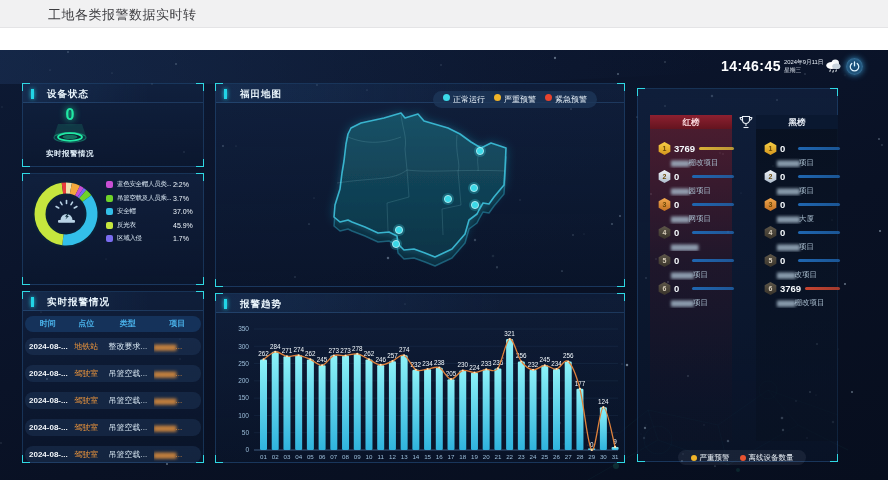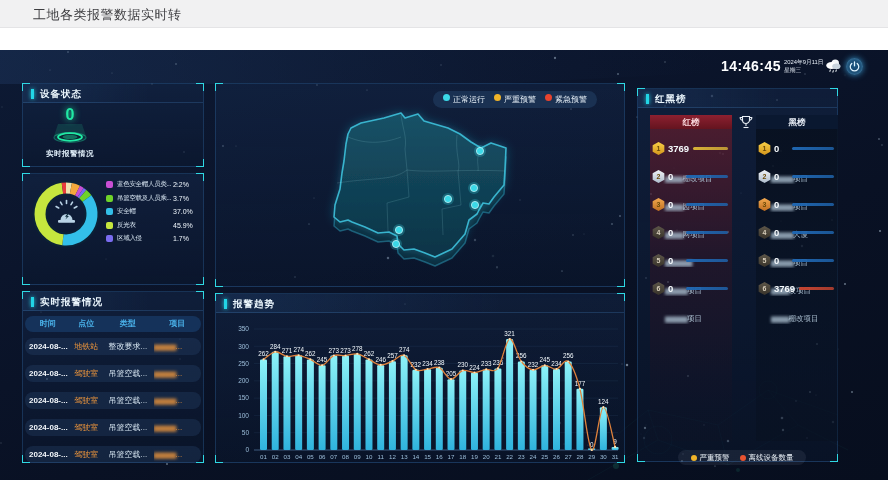--- a/index.html
+++ b/index.html
@@ -1,21 +1,21 @@
 <!DOCTYPE html>
 <html><head>
 <meta charset="utf-8">
 <style>
   * { margin:0; padding:0; box-sizing:border-box; }
   html,body { width:888px; height:480px; overflow:hidden; }
   body { font-family:"Liberation Sans", sans-serif; background:#fff; position:relative; }
 
   
   .topbar { position:absolute; left:0; top:0; width:888px; height:28px; background:#f1f1f2; border-bottom:1px solid #e4e4e6; }
-  .topbar .doc-title { position:absolute; left:33px; top:6px; font-size:13px; color:#3d3d40; letter-spacing:0.5px; }
+  .topbar .doc-title { position:absolute; left:48px; top:6px; font-size:13px; color:#3d3d40; letter-spacing:0.5px; }
   .whitestrip { position:absolute; left:0; top:29px; width:888px; height:21px; background:#ffffff; }
 
   
   .dash { position:absolute; left:0; top:50px; width:888px; height:430px; overflow:hidden;
           background:linear-gradient(160deg,#0d1a34 0%,#0b152c 30%,#091124 60%,#070e1e 100%); }
   .dash .band { position:absolute; left:0; top:0; width:888px; height:34px;
           background:linear-gradient(90deg, rgba(30,55,95,.45), rgba(18,34,64,.25) 55%, rgba(10,20,40,0) 80%);
           clip-path:polygon(0 0,888px 0,888px 40%,55% 100%,0 100%); }
   .stars { position:absolute; inset:0; pointer-events:none; }
   .stars i { position:absolute; width:2px; height:2px; border-radius:50%; background:#cfe4f5; }
@@ -30,21 +30,21 @@
                 box-shadow:0 0 6px rgba(60,170,230,.8), inset 0 0 4px rgba(120,210,255,.6); }
 
   
   .panel { position:absolute; background:linear-gradient(180deg, rgba(20,40,74,.50), rgba(10,24,48,.42));
            border:1px solid rgba(46,98,152,.38); }
   .cnr { position:absolute; width:8px; height:8px; }
   .cnr.tl { left:-1px; top:-1px; border-left:1.5px solid #2fd8e4; border-top:1.5px solid #2fd8e4; }
   .cnr.tr { right:-1px; top:-1px; border-right:1.5px solid #2fd8e4; border-top:1.5px solid #2fd8e4; }
   .cnr.bl { left:-1px; bottom:-1px; border-left:1.5px solid #2fd8e4; border-bottom:1.5px solid #2fd8e4; }
   .cnr.br { right:-1px; bottom:-1px; border-right:1.5px solid #2fd8e4; border-bottom:1.5px solid #2fd8e4; }
-  .ptitle { position:relative; height:19px; line-height:19px; padding-left:17px; font-size:9.5px; font-weight:bold;
+  .ptitle { position:relative; height:19px; line-height:19px; padding-left:24px; font-size:9.5px; font-weight:bold;
             color:#eaf5fc; letter-spacing:1px; border-bottom:1px solid rgba(70,130,190,.28);
             background:linear-gradient(90deg, rgba(40,80,130,.25), rgba(40,80,130,0) 70%); }
   .ptitle::before { content:""; position:absolute; left:8px; top:4.5px; width:3px; height:10px; background:#22d5e6; box-shadow:0 0 4px #22d5e6; }
 
   
   #p-device { left:22px; top:33px;  width:182px; height:84px; }
   .dev-wrap { display:flex; padding:3px 0 0 7px; }
   .dev-stat { width:80px; text-align:center; position:relative; }
   .dev-num  { font-size:16px; font-weight:bold; line-height:18px; }
   .dev-lbl  { font-size:7.5px; font-weight:bold; color:#dceaf5; margin-top:1px; letter-spacing:0.5px; white-space:nowrap; }
@@ -95,27 +95,27 @@
 
   
   #p-rank { left:637px; top:38px; width:201px; height:374px; }
   .rk-col { position:absolute; top:26px; height:326px; width:82px; }
   .rk-col.red  { left:12px;  background:linear-gradient(180deg, rgba(130,28,40,.55), rgba(80,18,28,.28) 45%, rgba(40,12,20,.06) 90%); }
   .rk-col.blk  { left:118px; background:linear-gradient(180deg, rgba(7,15,29,.85), rgba(7,15,29,.40) 80%); }
   .rk-tab { height:14px; line-height:14px; text-align:center; font-size:8.5px; font-weight:bold; color:#f6e8ea; }
   .rk-col.red .rk-tab { background:linear-gradient(180deg,#8d2030,#64141f); color:#fad9dd; }
   .rk-col.blk .rk-tab { background:#0a1830; color:#e8eef6; }
   .trophy { position:absolute; left:99px; top:24px; }
-  .rk-item { position:absolute; left:2px; width:78px; }
+  .rk-item { position:absolute; left:8px; width:78px; }
   .rk-top  { display:flex; align-items:center; height:13px; }
   .hexbdg  { width:13px; height:13px; flex:none; clip-path:polygon(50% 0,95% 25%,95% 75%,50% 100%,5% 75%,5% 25%);
              font-size:7px; font-weight:bold; text-align:center; line-height:13px; }
   .rk-val  { font-size:9.5px; font-weight:bold; color:#f6fafd; margin-left:3px; min-width:14px; }
   .rk-bar  { height:3px; border-radius:2px; flex:1; margin-left:4px; margin-right:2px; }
-  .rk-name { font-size:7.5px; color:#a8bccd; margin-top:19px; padding-left:13px; white-space:nowrap; overflow:hidden; }
+  .rk-name { font-size:7.5px; color:#a8bccd; margin-top:3px; padding-left:13px; white-space:nowrap; overflow:hidden; }
   .rk-legend { position:absolute; left:40px; top:361px; width:128px; height:15px; display:flex; align-items:center;
                justify-content:center; background:rgba(200,220,240,.08); border-radius:8px; }
   .rk-li { display:flex; align-items:center; font-size:7.5px; color:#eef4fa; margin:0 5px; white-space:nowrap; }
   .rk-li .ml-dot { width:6px; height:6px; }
 
   svg text { font-family:"Liberation Sans", sans-serif; }
 </style>
 </head>
 <body>
 
@@ -387,20 +387,21 @@
           <span class="tc tc4"><span class="masked">▆▆▆▆▆</span>...</span>
         </div>
       </div>
   </div>
 
   <div class="panel" id="p-map">
     <span class="cnr tl"></span>
       <span class="cnr tr"></span>
       <span class="cnr bl"></span>
       <span class="cnr br"></span>
+    <div class="ptitle">福田地图</div>
     <div class="map-legend" id="map-legend">
         <span class="ml-item">
           <span class="ml-dot" style="background: rgb(59, 217, 232);"></span>
           <span>正常运行</span>
         </span>
         <span class="ml-item">
           <span class="ml-dot" style="background: rgb(240, 180, 41);"></span>
           <span>严重预警</span>
         </span>
         <span class="ml-item">
@@ -603,21 +604,20 @@
         <circle cx="387.38" cy="83.13142857142857" r="1.1" fill="#ffe2b0"></circle>
         <circle cx="399.1" cy="122.88857142857142" r="1.1" fill="#ffe2b0"></circle>
       </svg>
   </div>
 
   <div class="panel" id="p-rank">
     <span class="cnr tl"></span>
       <span class="cnr tr"></span>
       <span class="cnr bl"></span>
       <span class="cnr br"></span>
-    <div class="ptitle">红黑榜</div>
     <div class="rk-col red">
       <div class="rk-tab">红榜</div>
       <div id="rk-red">
           <div class="rk-item" style="top: 27px;">
             <div class="rk-top">
               <span class="hexbdg" style="background: linear-gradient(rgb(248, 207, 70), rgb(212, 150, 28)); color: rgb(107, 74, 8);">1</span>
               <span class="rk-val">3769</span>
               <span class="rk-bar" style="background: linear-gradient(90deg, rgb(216, 178, 55), rgba(216, 178, 55, 0.8));"></span>
             </div>
             <div class="rk-name"><span class="masked">▆▆▆▆</span>棚改项目</div>

